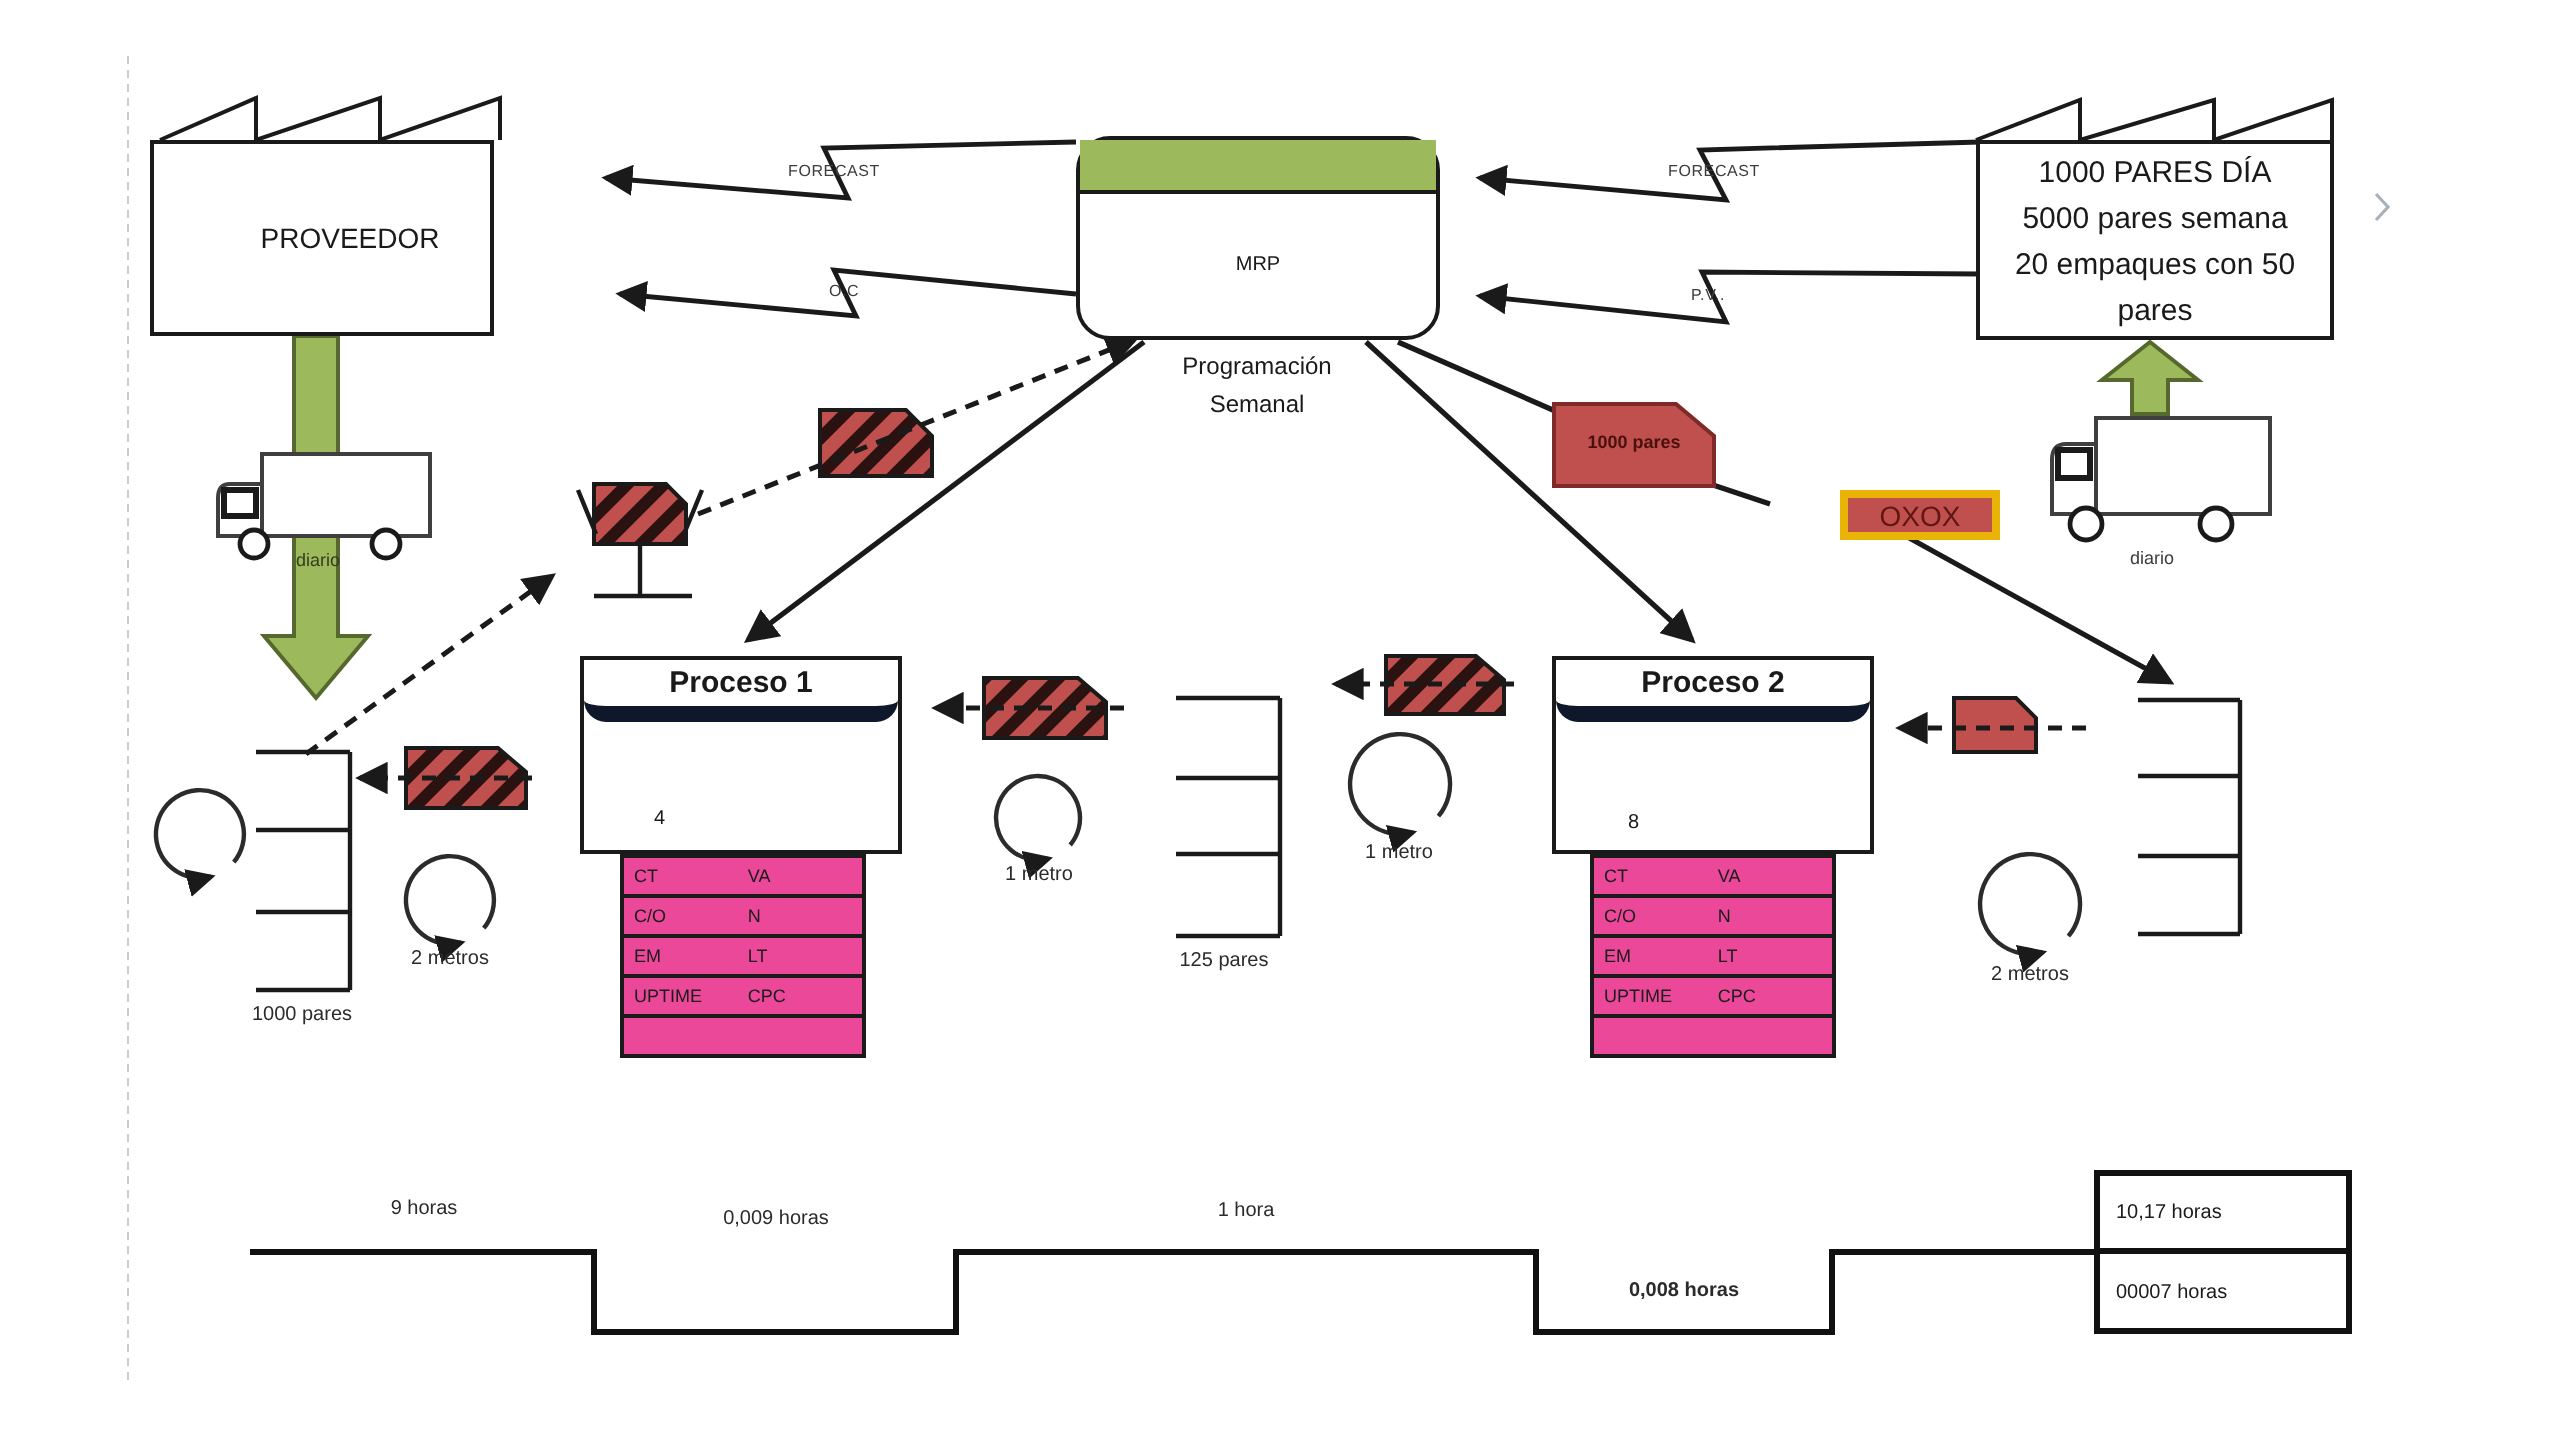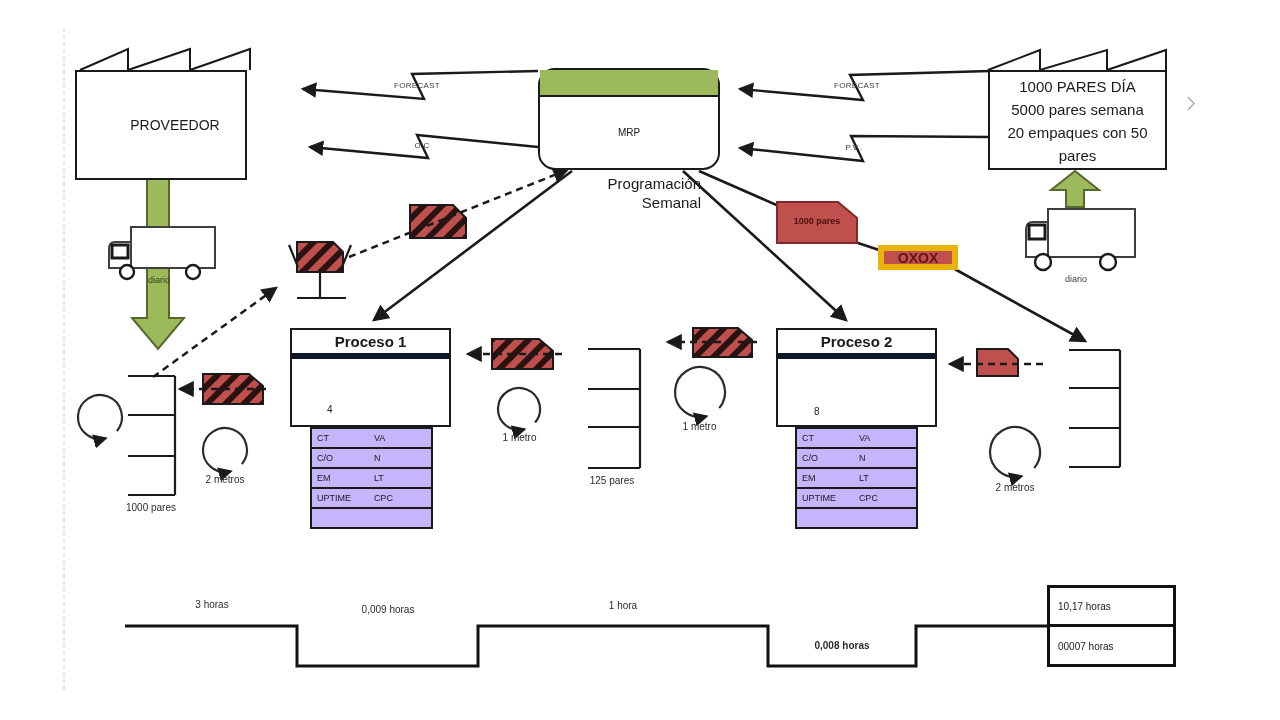--- a/index.html
+++ b/index.html
@@ -8,36 +8,36 @@
   #art{position:absolute;left:0;top:0;}
   .abs{position:absolute;}
   .ctr{text-align:center;}
   .box{position:absolute;background:#fff;border:2px solid #1a1a1a;box-sizing:border-box;}
   
   .factory-label{display:flex;align-items:center;justify-content:center;height:100%;font-size:14px;}
   .cust-line{line-height:23px;font-size:15px;text-align:center;}
   
   .mrp-band{height:25px;background:#9cba5c;border-bottom:2px solid #1a1a1a;}
   .mrp-body{display:flex;align-items:center;justify-content:center;height:calc(100% - 27px);font-size:10px;}
-  .mrp-caption{white-space:pre-line;font-size:15px;line-height:19px;text-align:right;}
-  
-  .ptitle{height:23px;border-bottom:6px solid #0f172a;display:flex;align-items:center;justify-content:center;
-          font-size:15px;font-weight:600;}
-  .ptable{position:absolute;background:#c4b5fd;border:2px solid #1a1a1a;box-sizing:border-box;}
+  .mrp-caption{white-space:pre-line;font-size:12px;line-height:19px;text-align:center;}
+  
+  .ptitle{height:23px;border-bottom:8px solid #0f172a;display:flex;align-items:center;justify-content:center;
+          font-size:15px;font-weight:600;border-radius:11px;}
+  .ptable{position:absolute;background:#ec4899;border:2px solid #1a1a1a;box-sizing:border-box;}
   .prow{position:relative;height:18px;line-height:18px;border-bottom:2px solid #1a1a1a;font-size:9px;padding-left:5px;}
   .prow:last-child{border-bottom:none;}
   .pcol2{position:absolute;left:52%;}
   .opcount{font-size:10px;}
   
   .lbl10{font-size:10px;color:#2b2b2b;}
   .lbl9{font-size:9px;color:#3d3d3d;}
   .lbl8{font-size:8px;color:#3d3d3d;letter-spacing:.3px;}
   
-  .oxox{position:absolute;background:#c0504d;border:6px solid #eab308;box-sizing:border-box;
-        display:flex;align-items:center;justify-content:center;font-size:14px;font-weight:bold;color:#601714;}
+  .oxox{position:absolute;background:#c0504d;border:4px solid #eab308;box-sizing:border-box;
+        display:flex;align-items:center;justify-content:center;font-size:14px;font-weight:normal;color:#601714;margin-left:42px;}
   .tagtext{font-size:9px;color:#4a100e;font-weight:bold;}
   
   .tsum{position:absolute;border:3px solid #111;box-sizing:border-box;background:#fff;}
   .tsum-cell{height:39px;display:flex;align-items:center;padding-left:8px;font-size:10px;box-sizing:border-box;}
   .tsum-cell:first-child{border-bottom:3px solid #111;}
 </style>
 </head>
 <body>
 
 <div id="canvas">
@@ -140,21 +140,21 @@
     <g transform="translate(796,413)">
       <path d="M -8.5,-4.5 A 9.5,9.5 0 1 0 8.5,-4.5" fill="none" stroke="#3f3f3f" stroke-width="2"></path>
       <circle cx="0" cy="-3.5" r="4.3" fill="#ffffff" stroke="#3f3f3f" stroke-width="2"></circle>
     </g>
 
     <path d="M125,626 H297 V666 H478 V626 H768 V666 H916 V626 H1047" fill="none" stroke="#111111" stroke-width="3"></path>
 
     <polyline points="1188,97 1194,103.5 1188,110" fill="none" stroke="#a8b2bb" stroke-width="1.6"></polyline>
   </svg>
 
-  <div class="box" style="left:75px;top:70px;width:172px;height:110px;padding-left:28px;">
+  <div class="box" style="left:75px;top:70px;width:172px;height:98px;padding-left:28px;">
     <div class="factory-label">PROVEEDOR</div>
   </div>
   <div class="abs ctr lbl9" style="left:138px;top:275px;width:42px;color:#343d20;">diario</div>
 
   <div class="box" style="left:538px;top:68px;width:182px;height:102px;border-radius:17px;">
     <div class="mrp-band"></div>
     <div class="mrp-body">MRP</div>
   </div>
   <div class="abs mrp-caption" style="left:556px;top:174px;width:145px;">Programación
 Semanal</div>
@@ -200,21 +200,21 @@
   </div>
 
   <div class="abs ctr lbl10" style="left:116px;top:502px;width:70px;">1000 pares</div>
   <div class="abs ctr lbl10" style="left:577px;top:475px;width:70px;">125 pares</div>
 
   <div class="abs ctr lbl10" style="left:197px;top:474px;width:56px;">2 metros</div>
   <div class="abs ctr lbl10" style="left:492px;top:432px;width:55px;">1 metro</div>
   <div class="abs ctr lbl10" style="left:672px;top:421px;width:55px;">1 metro</div>
   <div class="abs ctr lbl10" style="left:987px;top:482px;width:56px;">2 metros</div>
 
-  <div class="abs ctr lbl10" style="left:177px;top:599px;width:70px;">3 horas</div>
+  <div class="abs ctr lbl10" style="left:177px;top:599px;width:70px;">9 horas</div>
   <div class="abs ctr lbl10" style="left:348px;top:604px;width:80px;">0,009 horas</div>
   <div class="abs ctr lbl10" style="left:588px;top:600px;width:70px;">1 hora</div>
   <div class="abs ctr lbl10" style="left:802px;top:640px;width:80px;font-weight:bold;">0,008 horas</div>
 
   <div class="tsum" style="left:1047px;top:585px;width:129px;height:82px;">
     <div class="tsum-cell">10,17 horas</div>
     <div class="tsum-cell">00007 horas</div>
   </div>
 
 </div>

